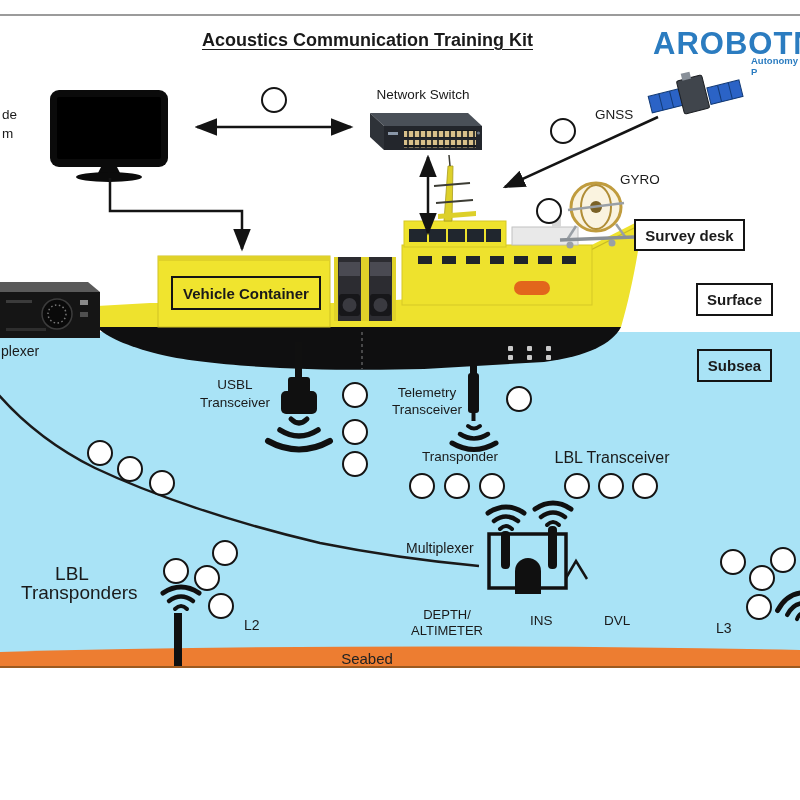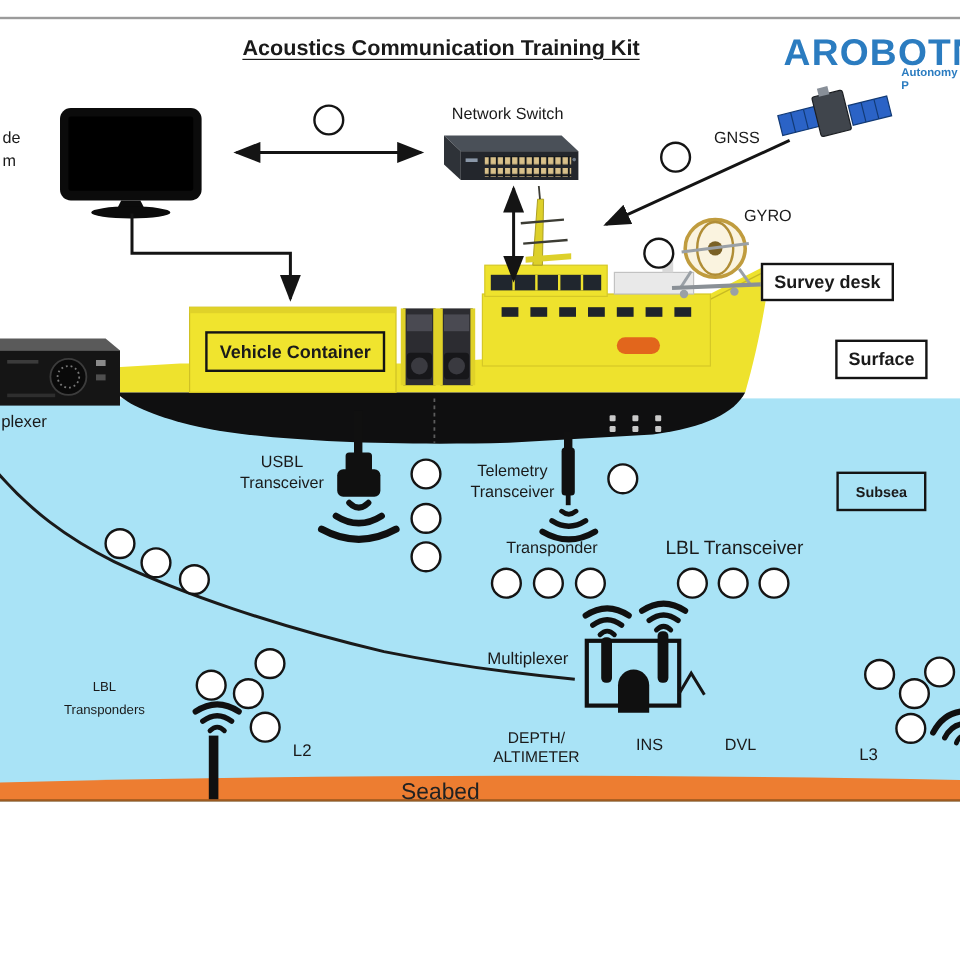--- a/index.html
+++ b/index.html
@@ -233,21 +233,21 @@
 
   <div class="lbl center" style="left:348px;top:87px;width:150px;font-size:13.5px;">Network Switch</div>
   <div class="lbl" style="left:595px;top:107px;font-size:13.5px;">GNSS</div>
   <div class="lbl" style="left:620px;top:172px;font-size:13.5px;">GYRO</div>
   <div class="boxlbl" style="left:634px;top:219px;width:107px;height:28px;font-size:15px;">
     <span>Survey desk</span>
   </div>
   <div class="boxlbl" style="left:696px;top:283px;width:73px;height:29px;font-size:15px;">
     <span>Surface</span>
   </div>
-  <div class="boxlbl clear" style="left:697px;top:349px;width:71px;height:29px;font-size:12px;margin-top:44px;">
+  <div class="boxlbl clear" style="left:697px;top:349px;width:71px;height:29px;font-size:15px;">
     <span>Subsea</span>
   </div>
   <div class="boxlbl clear" style="left:171px;top:276px;width:146px;height:30px;font-size:15px;">
     <span>Vehicle Container</span>
   </div>
   <div class="lbl" style="left:1px;top:343px;font-size:14px;">plexer</div>
 
   <div class="lbl center" style="left:178px;top:376px;width:114px;font-size:13.5px;line-height:18px;">
     <span style="display:block;">USBL</span>
     <span style="display:block;">Transceiver</span>
@@ -258,27 +258,27 @@
   </div>
   <div class="lbl center" style="left:401px;top:449px;width:118px;font-size:13.5px;">Transponder</div>
   <div class="lbl center" style="left:543px;top:449px;width:138px;font-size:16px;">LBL Transceiver</div>
   <div class="lbl" style="left:406px;top:540px;font-size:14px;">Multiplexer</div>
   <div class="lbl center" style="left:405px;top:607px;width:84px;font-size:13px;line-height:16px;">
     <span style="display:block;">DEPTH/</span>
     <span style="display:block;">ALTIMETER</span>
   </div>
   <div class="lbl" style="left:530px;top:613px;font-size:13.5px;">INS</div>
   <div class="lbl" style="left:604px;top:613px;font-size:13.5px;text-align:right;">DVL</div>
-  <div class="lbl center" style="left:36px;top:564px;width:102px;font-size:11px;line-height:19px;">
+  <div class="lbl center" style="left:21px;top:564px;width:102px;font-size:19px;line-height:19px;">
     <span style="display:block;">LBL</span>
     <span style="display:block;">Transponders</span>
   </div>
   <div class="lbl" style="left:244px;top:617px;font-size:14px;">L2</div>
   <div class="lbl" style="left:716px;top:620px;font-size:14px;">L3</div>
-  <div class="lbl center" style="left:330px;top:650px;width:74px;font-size:19px;color:#222;">Seabed</div>
+  <div class="lbl center" style="left:330px;top:650px;width:74px;font-size:15px;color:#222;">Seabed</div>
 
   <div class="cmark" style="left:261px;top:87px;"></div>
   <div class="cmark" style="left:550px;top:118px;"></div>
   <div class="cmark" style="left:536px;top:198px;"></div>
   <div class="cmark" style="left:506px;top:386px;"></div>
   <div class="cmark" style="left:342px;top:382px;"></div>
   <div class="cmark" style="left:342px;top:419px;"></div>
   <div class="cmark" style="left:342px;top:451px;"></div>
   <div class="cmark" style="left:87px;top:440px;"></div>
   <div class="cmark" style="left:117px;top:456px;"></div>

